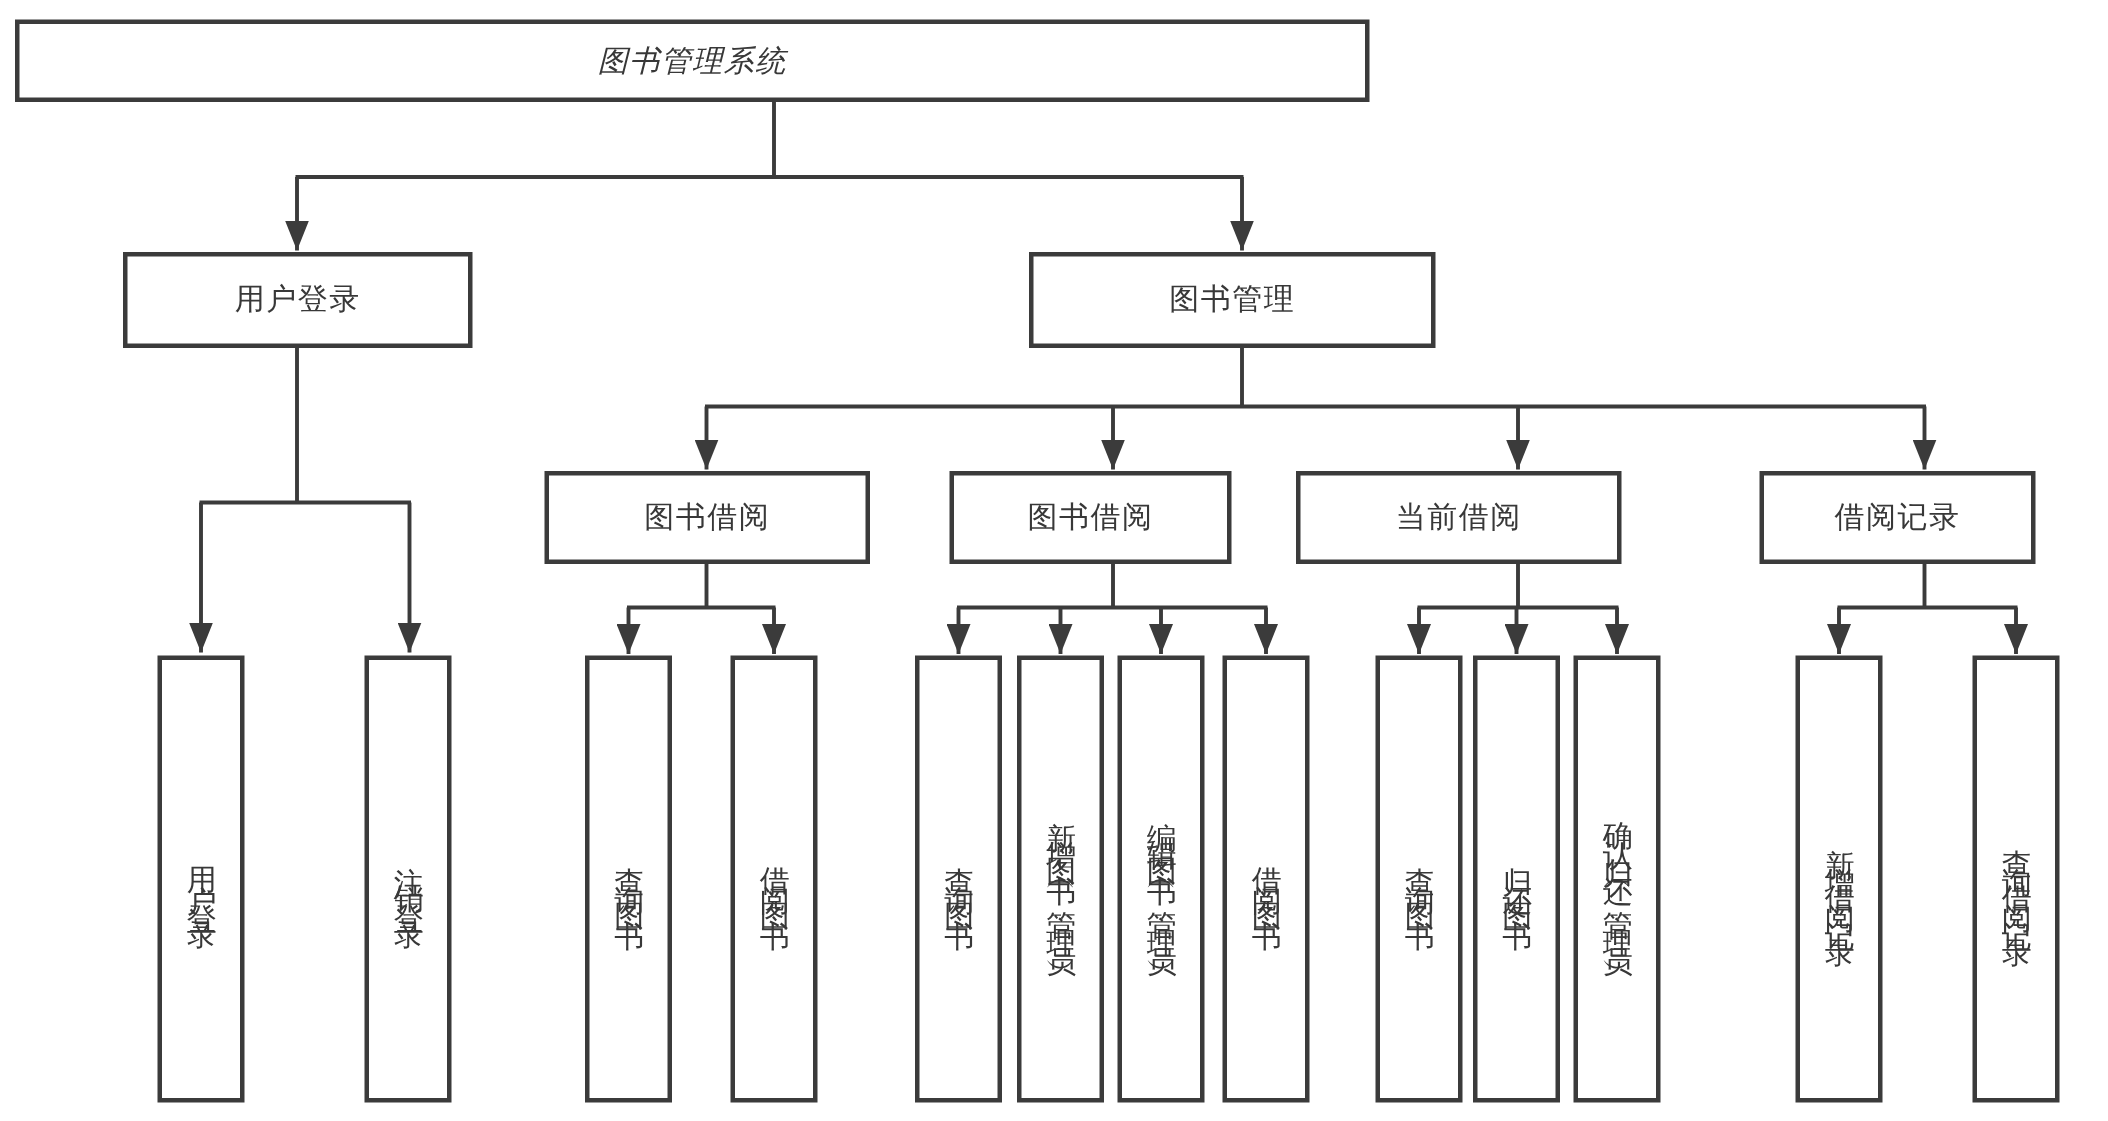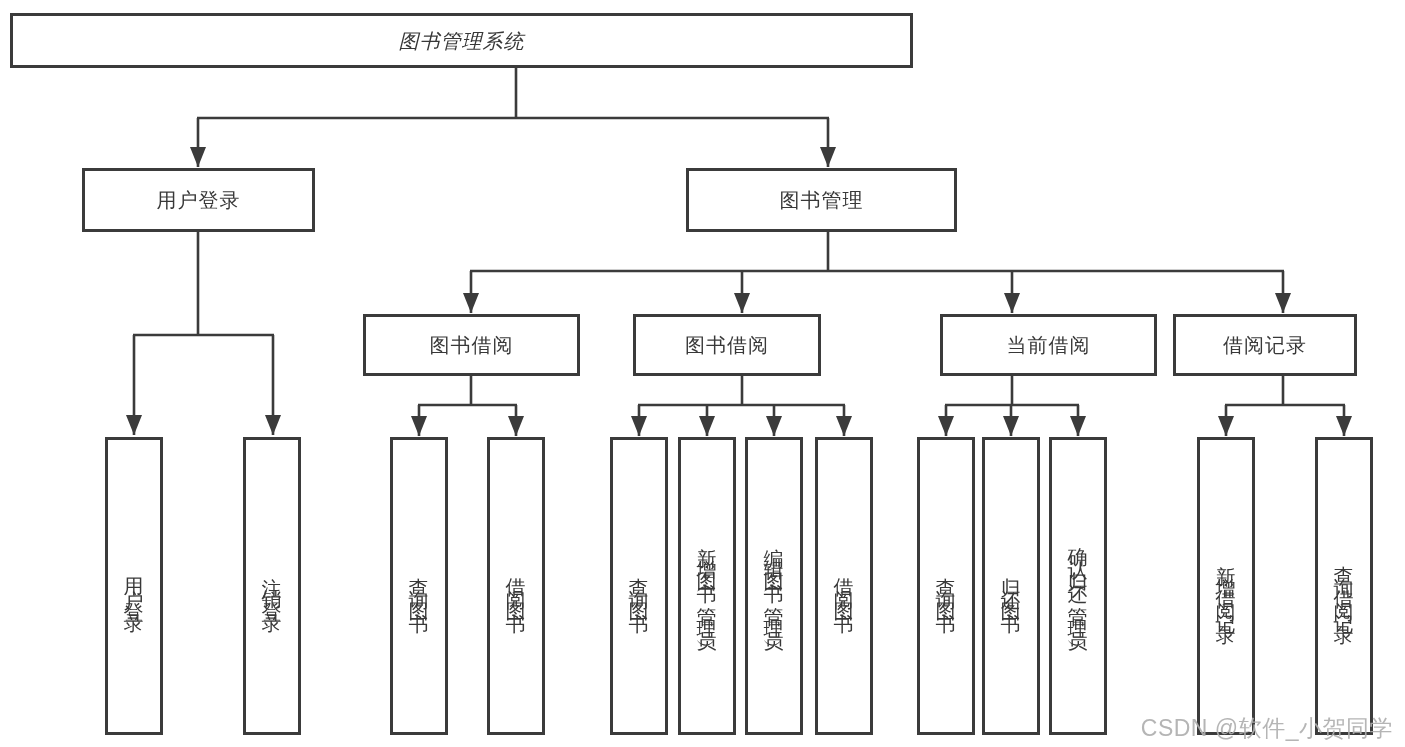--- a/index.html
+++ b/index.html
@@ -39,21 +39,21 @@
     letter-spacing: 1px;
     z-index: 2;
     line-height: 1;
   }
   .root  { left: 10px;  top: 13px;  width: 903px; height: 55px; font-style: italic; }
   .lvl2a { left: 82px;  top: 168px; width: 233px;  height: 64px; }
   .lvl2b { left: 686px; top: 168px; width: 271px;  height: 64px; }
   .lvl3  { top: 314px; height: 62px; }
   .l3a { left: 363px;  width: 217px; }
   .l3b { left: 633px;  width: 188px; }
-  .l3c { left: 940px;  width: 217px; }
+  .l3c { left: 864px;  width: 217px; }
   .l3d { left: 1173px; width: 184px; }
   .leaf {
     top: 437px;
     width: 58px;
     height: 298px;
     writing-mode: vertical-rl;
     letter-spacing: 12px;
     font-size: 20px;
   }
   .lf1  { left: 105px; }
@@ -154,15 +154,14 @@
   <div class="node leaf lf7">编辑图书（管理员）</div>
   <div class="node leaf lf8">借阅图书</div>
 
   <div class="node leaf lf9">查询图书</div>
   <div class="node leaf lf10">归还图书</div>
   <div class="node leaf lf11">确认归还（管理员）</div>
 
   <div class="node leaf lf12">新增借阅记录</div>
   <div class="node leaf lf13">查询借阅记录</div>
 
-  <div class="watermark">CSDN @软件_小贺同学</div>
 
 </div>
 
 </body></html>

